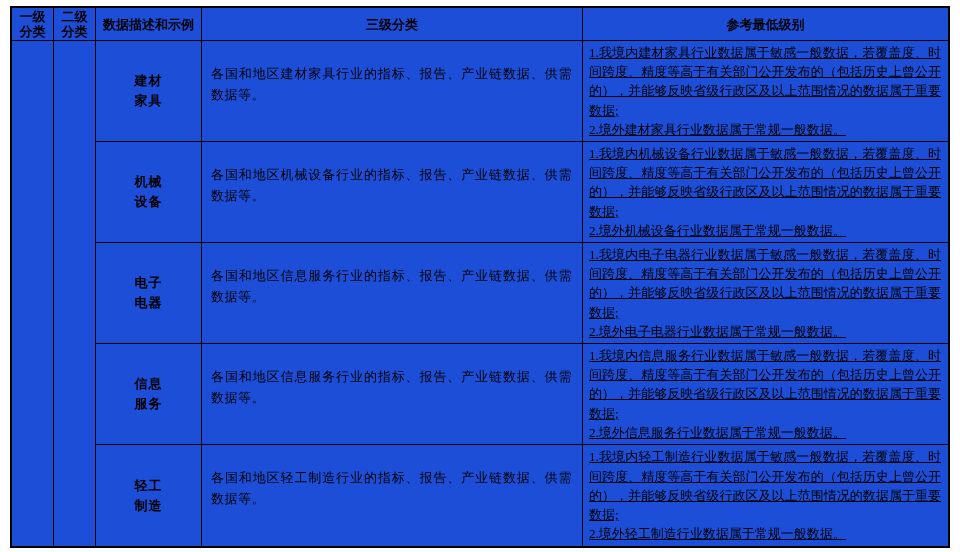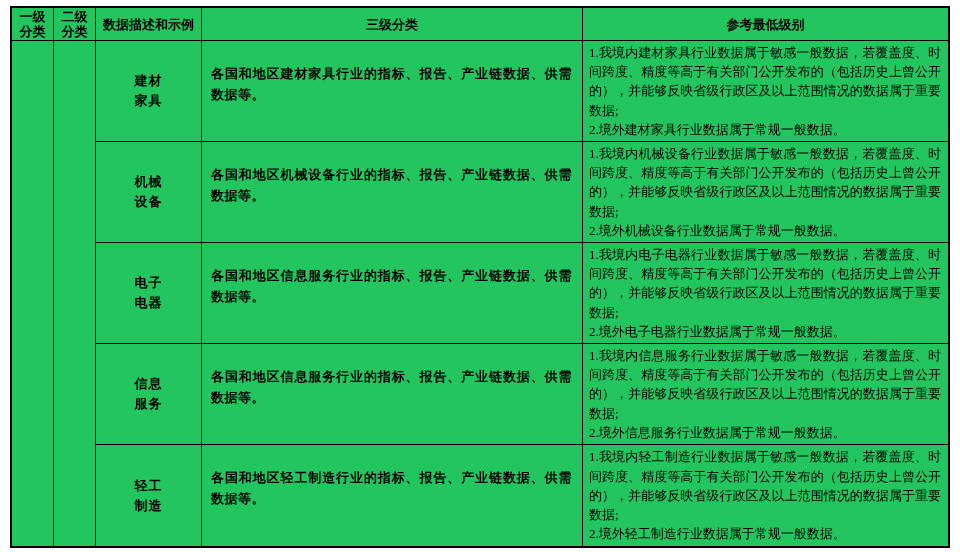--- a/index.html
+++ b/index.html
@@ -22,21 +22,21 @@
     position: absolute;
     left: 10px;
     top: 6px;
     width: 940px;
     height: 542px;
     box-sizing: border-box;
     border: 2px solid #000000;
     display: grid;
     grid-template-columns: 42px 42px 106px 381px 1fr;
     grid-template-rows: 33px repeat(5, 1fr);
-    background: #22c55e;
+    background: #1d4ed8;
   }
   .cell {
     box-sizing: border-box;
     border-right: 1px solid #000000;
     border-bottom: 1px solid #000000;
     overflow: hidden;
     font-size: 13px;
   }
   .last-col { border-right: none; }
   .no-bottom { border-bottom: none; }
@@ -60,32 +60,31 @@
     letter-spacing: 1px;
     font-weight: bold;
   }
   .desc {
     display: flex;
     align-items: center;
     padding: 0 10px 15px 9px;
     line-height: 21px;
     text-align: justify;
     letter-spacing: 0.5px;
-    font-weight: bold;
   }
   .desc > span { width: 100%; }
   .min {
     display: flex;
     align-items: center;
     padding: 2px 7px 2px 6px;
     line-height: 19.2px;
     text-align: justify;
     white-space: pre-line;
   }
-  .min > span { width: 100%; }
+  .min > span { width: 100%; text-decoration: underline; }
 </style>
 </head>
 <body>
 
 <div class="page">
   <div class="grid">
 
     <div class="cell th">一级
 分类</div>
     <div class="cell th">二级

